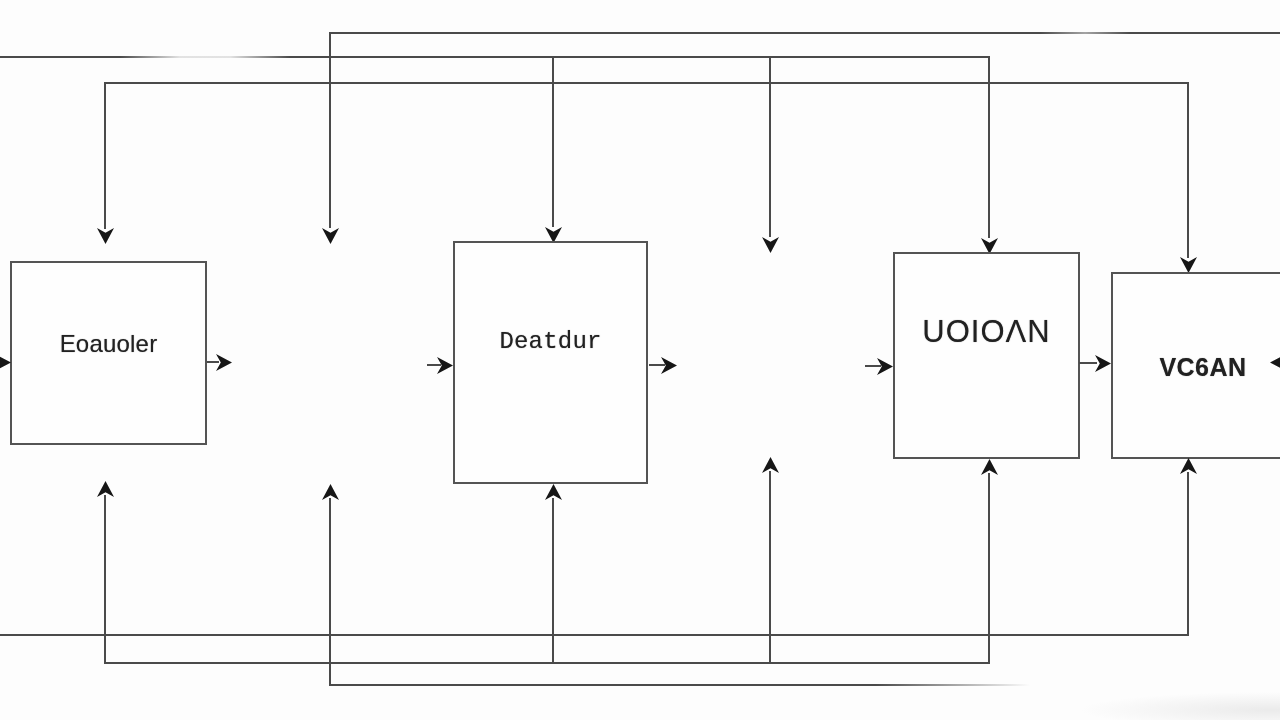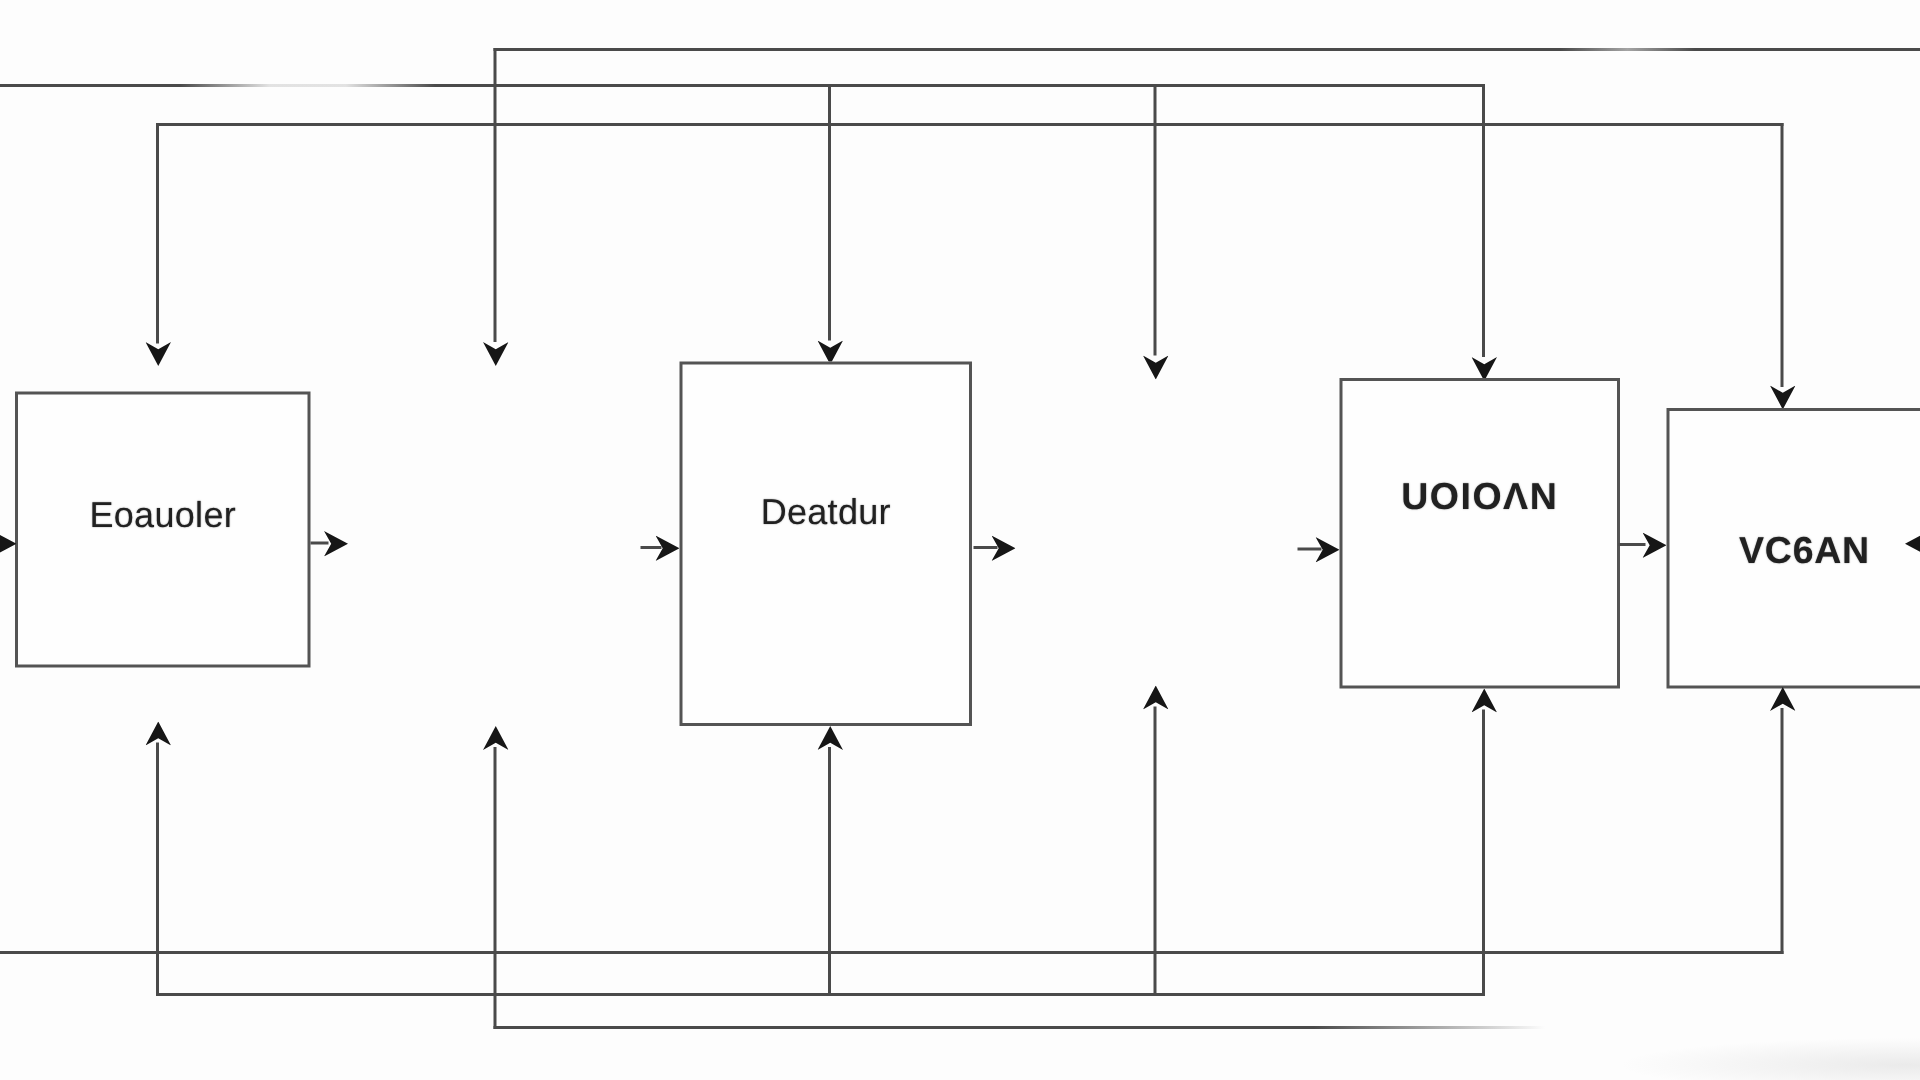--- a/index.html
+++ b/index.html
@@ -21,23 +21,23 @@
 
   
   .box{position:absolute;box-sizing:border-box;background:var(--box-fill,#fefefe);
        border:2px solid var(--box-border,#545454);
        display:flex;align-items:center;justify-content:center;}
   .box .label{font-size:24px;font-weight:500;color:var(--text,#212121);
        letter-spacing:.2px;white-space:nowrap;position:relative;
        filter:blur(.35px);text-shadow:0 0 1px rgba(25,25,25,.55);}
   .box1 .label{transform:translateY(-9px);}
   .box2 .label{transform:translateY(-7px);}
-  .box3 .label{transform:translateY(-21px);}
+  .box3 .label{transform:translateY(-21px);font-family:Liberation Mono, monospace;}
   .box4 .label{transform:translateY(-26px);}
-  .box5 .label{transform:translateY(-24px);font-size:25px;font-weight:700;letter-spacing:1px;}
+  .box5 .label{transform:translateY(-24px);font-size:31px;font-weight:400;letter-spacing:1px;}
   .box6 .label{transform:translateY(2px);font-size:25px;font-weight:700;letter-spacing:.5px;}
 
   
   .fade{position:absolute;pointer-events:none;}
 </style>
 </head>
 <body>
 
 <div class="canvas">
 

